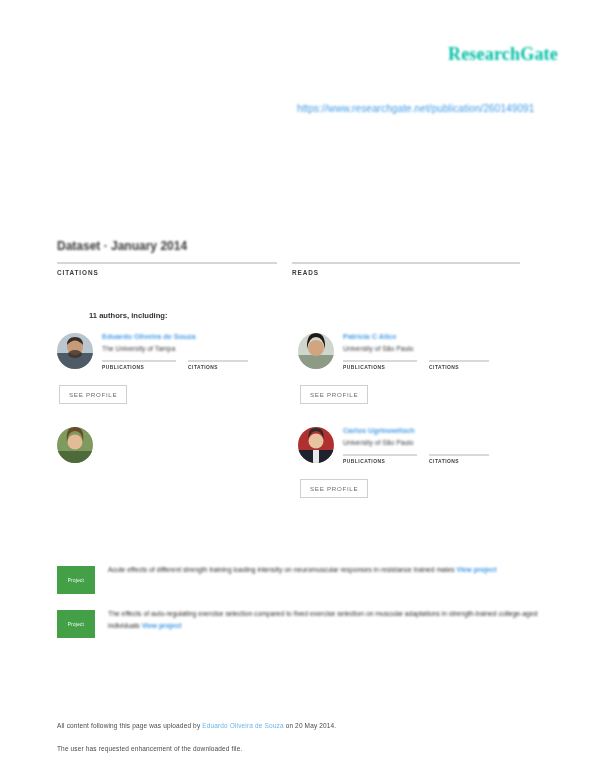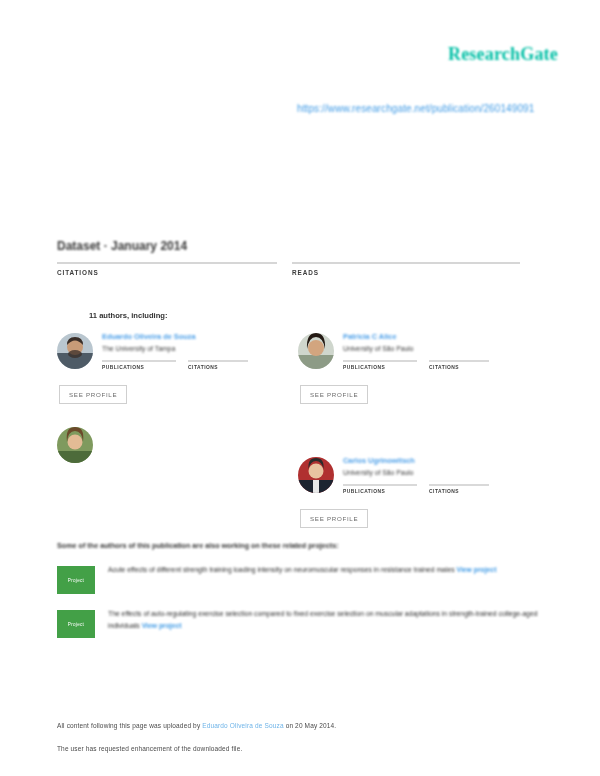--- a/index.html
+++ b/index.html
@@ -51,21 +51,21 @@
   
   .authors-head{
     position:absolute;top:311px;left:57px;
     font-size:7.6px;font-weight:bold;color:#333;
     filter:blur(0.75px);white-space:nowrap;margin-left:32px;
   }
   .author{position:absolute;width:230px;}
   .a1{top:333px;left:57px;}
   .a2{top:333px;left:298px;}
   .a3{top:427px;left:57px;}
-  .a4{top:427px;left:298px;margin-top:30px;}
+  .a4{top:427px;left:298px;}
 
   .avatar{
     position:absolute;left:0;top:0;
     width:36px;height:36px;border-radius:50%;
     overflow:hidden;filter:blur(0.5px);
   }
   .avatar svg{display:block;}
 
   .a-body{margin-left:45px;}
   .a-name{
@@ -235,21 +235,20 @@
         </div>
         <div class="a-stat s2">
           <div class="rule"></div>
           <div class="lbl">CITATIONS</div>
         </div>
       </div>
       <div class="see-profile">SEE PROFILE</div>
     </div>
   </div>
 
-  <div class="proj-head">Some of the authors of this publication are also working on these related projects:</div>
 
   <div class="project p1">
     <div class="p-icon">Project</div>
     <div class="p-text">
       <span>Acute effects of different strength training loading intensity on neuromuscular responses in resistance trained males</span>
       <span class="p-link">View project</span>
     </div>
   </div>
 
   <div class="project p2">

